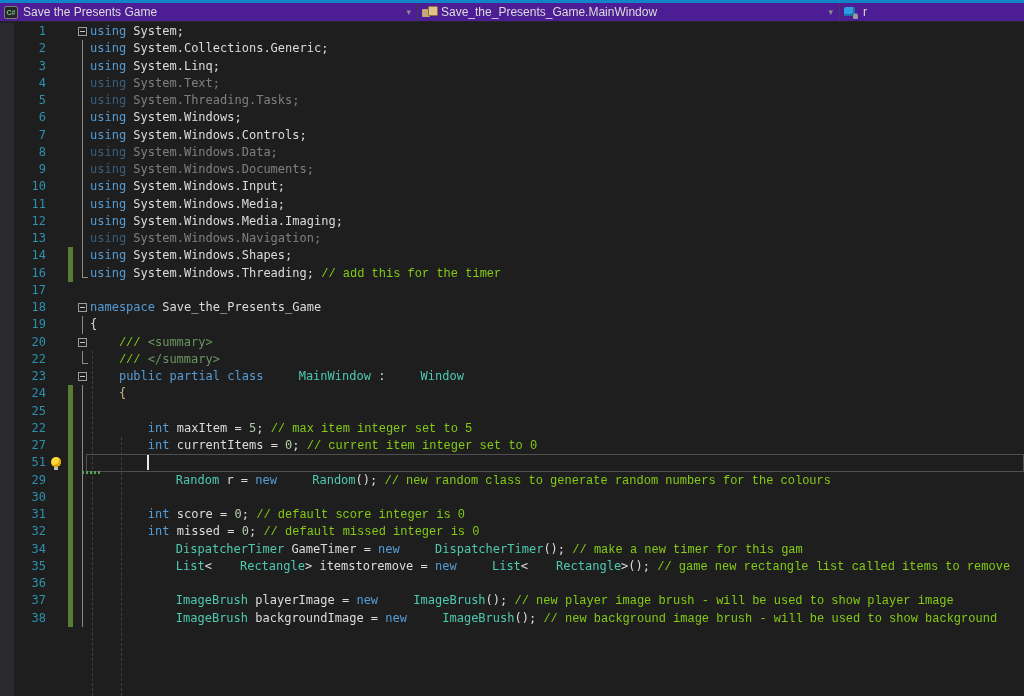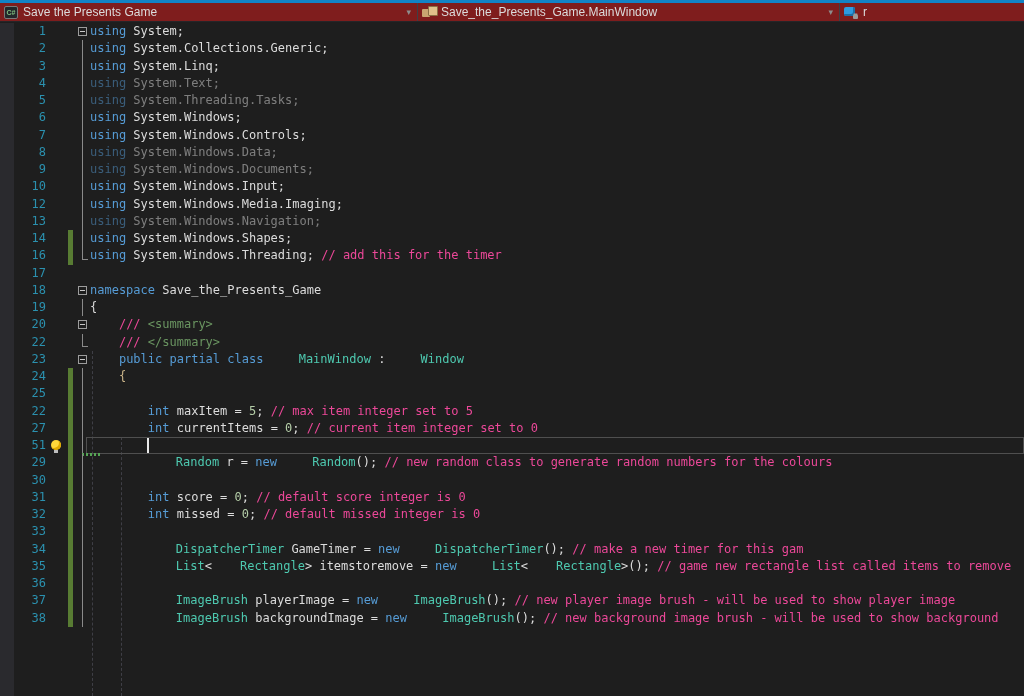--- a/index.html
+++ b/index.html
@@ -5,21 +5,21 @@
   * { margin:0; padding:0; box-sizing:border-box; }
   html,body { background:#1E1E1E; }
   #stage {
     position:relative; width:1024px; height:696px; overflow:hidden;
     background:#1E1E1E; font-family:"Liberation Sans", sans-serif;
   }
   
   #accent { position:absolute; left:0; top:0; width:1024px; height:3px; background:#1283C6; }
   #navbar {
     position:absolute; left:0; top:3px; width:1024px; height:19px;
-    background:#7f1d1d; display:flex; align-items:stretch;
+    background:#4c1d95; display:flex; align-items:stretch;
     color:#DCDCDC; font-size:12px; border-bottom:1px solid #252528;
   }
   .nav-section { display:flex; align-items:center; position:relative; padding:0 6px 0 4px; }
   .nav-sep { width:1px; background:#3F3F46; }
   .nav-label { margin-left:5px; white-space:nowrap; }
   .nav-arrow { position:absolute; right:6px; color:#8E8E8E; font-size:9px; }
   #sec-project { width:417px; }
   #sec-type { width:421px; }
   #sec-member { flex:1; }
   .csharp-box {
@@ -54,21 +54,21 @@
   .o-box { position:absolute; left:2px; top:4px; width:9px; height:9px; border:1px solid #9D9D9D; background:#1E1E1E; }
   .o-box::after { content:''; position:absolute; left:1px; right:1px; top:3px; height:1px; background:#C8C8C8; }
   .o-v { position:absolute; left:6px; top:0; width:1px; height:100%; background:#8A8A8A; }
   .o-corner { position:absolute; left:6px; top:0; width:1px; height:12px; background:#8A8A8A; }
   .o-corner::after { content:''; position:absolute; left:0; top:12px; width:6px; height:1px; background:#8A8A8A; }
   .code { flex:1; position:relative; color:#DCDCDC; }
   .dim { opacity:0.5; }
   .sk { color:#569CD6; }       
   .st { color:#DCDCDC; }       
   .sty { color:#4EC9B0;padding-left:28px; }      
-  .sc { color:#ec4899; }       
+  .sc { color:#84cc16;font-family:Liberation Mono, monospace; }       
   .sd { color:#6A9561; }       
   .sn { color:#B5CEA8; }       
   .sb { color:#CBB58A; }       
   .cur .code { outline:1px solid #4F4F4F; outline-offset:-1px; margin-left:-4px; padding-left:4px; }
   .caret { position:absolute; left:61px; top:1px; width:1.5px; height:15px; background:#E8E8E8; }
   .squiggle { position:absolute; left:-4px; bottom:-2px; width:18px; height:3px;
     background:repeating-linear-gradient(90deg,#55A555 0 2px, transparent 2px 4px); }
 </style>
 </head>
 <body>
@@ -103,39 +103,39 @@
   <div class="row"><span class="ln">1</span><span class="gly"></span><span class="chg"></span><span class="out"><span class="o-box"></span></span><span class="code"><span class="sk">using</span><span class="st"> System;</span></span></div>
       <div class="row"><span class="ln">2</span><span class="gly"></span><span class="chg"></span><span class="out"><span class="o-v"></span></span><span class="code"><span class="sk">using</span><span class="st"> System.Collections.Generic;</span></span></div>
       <div class="row"><span class="ln">3</span><span class="gly"></span><span class="chg"></span><span class="out"><span class="o-v"></span></span><span class="code"><span class="sk">using</span><span class="st"> System.Linq;</span></span></div>
       <div class="row"><span class="ln">4</span><span class="gly"></span><span class="chg"></span><span class="out"><span class="o-v"></span></span><span class="code dim"><span class="sk">using</span><span class="st"> System.Text;</span></span></div>
       <div class="row"><span class="ln">5</span><span class="gly"></span><span class="chg"></span><span class="out"><span class="o-v"></span></span><span class="code dim"><span class="sk">using</span><span class="st"> System.Threading.Tasks;</span></span></div>
       <div class="row"><span class="ln">6</span><span class="gly"></span><span class="chg"></span><span class="out"><span class="o-v"></span></span><span class="code"><span class="sk">using</span><span class="st"> System.Windows;</span></span></div>
       <div class="row"><span class="ln">7</span><span class="gly"></span><span class="chg"></span><span class="out"><span class="o-v"></span></span><span class="code"><span class="sk">using</span><span class="st"> System.Windows.Controls;</span></span></div>
       <div class="row"><span class="ln">8</span><span class="gly"></span><span class="chg"></span><span class="out"><span class="o-v"></span></span><span class="code dim"><span class="sk">using</span><span class="st"> System.Windows.Data;</span></span></div>
       <div class="row"><span class="ln">9</span><span class="gly"></span><span class="chg"></span><span class="out"><span class="o-v"></span></span><span class="code dim"><span class="sk">using</span><span class="st"> System.Windows.Documents;</span></span></div>
       <div class="row"><span class="ln">10</span><span class="gly"></span><span class="chg"></span><span class="out"><span class="o-v"></span></span><span class="code"><span class="sk">using</span><span class="st"> System.Windows.Input;</span></span></div>
+      <div class="row"><span class="ln">11</span><span class="gly"></span><span class="chg"></span><span class="out"><span class="o-v"></span></span><span class="code"><span class="sk">using</span><span class="st"> System.Windows.Media;</span></span></div>
       <div class="row"><span class="ln">12</span><span class="gly"></span><span class="chg"></span><span class="out"><span class="o-v"></span></span><span class="code"><span class="sk">using</span><span class="st"> System.Windows.Media.Imaging;</span></span></div>
       <div class="row"><span class="ln">13</span><span class="gly"></span><span class="chg"></span><span class="out"><span class="o-v"></span></span><span class="code dim"><span class="sk">using</span><span class="st"> System.Windows.Navigation;</span></span></div>
       <div class="row"><span class="ln">14</span><span class="gly"></span><span class="chg on"></span><span class="out"><span class="o-v"></span></span><span class="code"><span class="sk">using</span><span class="st"> System.Windows.Shapes;</span></span></div>
       <div class="row"><span class="ln">16</span><span class="gly"></span><span class="chg on"></span><span class="out"><span class="o-corner"></span></span><span class="code"><span class="sk">using</span><span class="st"> System.Windows.Threading; </span><span class="sc">// add this for the timer</span></span></div>
       <div class="row"><span class="ln">17</span><span class="gly"></span><span class="chg"></span><span class="out"></span><span class="code"></span></div>
       <div class="row"><span class="ln">18</span><span class="gly"></span><span class="chg"></span><span class="out"><span class="o-box"></span></span><span class="code"><span class="sk">namespace</span><span class="st"> Save_the_Presents_Game</span></span></div>
       <div class="row"><span class="ln">19</span><span class="gly"></span><span class="chg"></span><span class="out"><span class="o-v"></span></span><span class="code"><span class="st">{</span></span></div>
       <div class="row"><span class="ln">20</span><span class="gly"></span><span class="chg"></span><span class="out"><span class="o-box"></span></span><span class="code"><span class="st">    </span><span class="sc">/// </span><span class="sd">&lt;summary&gt;</span></span></div>
       <div class="row"><span class="ln">22</span><span class="gly"></span><span class="chg"></span><span class="out"><span class="o-corner"></span></span><span class="code"><span class="st">    </span><span class="sc">/// </span><span class="sd">&lt;/summary&gt;</span></span></div>
       <div class="row"><span class="ln">23</span><span class="gly"></span><span class="chg"></span><span class="out"><span class="o-box"></span></span><span class="code"><span class="st">    </span><span class="sk">public</span><span class="st"> </span><span class="sk">partial</span><span class="st"> </span><span class="sk">class</span><span class="st"> </span><span class="sty">MainWindow</span><span class="st"> : </span><span class="sty">Window</span></span></div>
       <div class="row"><span class="ln">24</span><span class="gly"></span><span class="chg on"></span><span class="out"><span class="o-v"></span></span><span class="code"><span class="st">    </span><span class="sb">{</span></span></div>
       <div class="row"><span class="ln">25</span><span class="gly"></span><span class="chg on"></span><span class="out"><span class="o-v"></span></span><span class="code"></span></div>
       <div class="row"><span class="ln">22</span><span class="gly"></span><span class="chg on"></span><span class="out"><span class="o-v"></span></span><span class="code"><span class="st">        </span><span class="sk">int</span><span class="st"> maxItem = </span><span class="sn">5</span><span class="st">; </span><span class="sc">// max item integer set to 5</span></span></div>
       <div class="row"><span class="ln">27</span><span class="gly"></span><span class="chg on"></span><span class="out"><span class="o-v"></span></span><span class="code"><span class="st">        </span><span class="sk">int</span><span class="st"> currentItems = </span><span class="sn">0</span><span class="st">; </span><span class="sc">// current item integer set to 0</span></span></div>
       <div class="row cur"><span class="ln">51</span><span class="gly"><span class="bulb"></span></span><span class="chg on"></span><span class="out"><span class="o-v"></span></span><span class="code"><span class="st">        </span><span class="caret"></span><span class="squiggle"></span></span></div>
       <div class="row"><span class="ln">29</span><span class="gly"></span><span class="chg on"></span><span class="out"><span class="o-v"></span></span><span class="code"><span class="st">        </span><span class="sty">Random</span><span class="st"> r = </span><span class="sk">new</span><span class="st"> </span><span class="sty">Random</span><span class="st">(); </span><span class="sc">// new random class to generate random numbers for the colours</span></span></div>
       <div class="row"><span class="ln">30</span><span class="gly"></span><span class="chg on"></span><span class="out"><span class="o-v"></span></span><span class="code"></span></div>
       <div class="row"><span class="ln">31</span><span class="gly"></span><span class="chg on"></span><span class="out"><span class="o-v"></span></span><span class="code"><span class="st">        </span><span class="sk">int</span><span class="st"> score = </span><span class="sn">0</span><span class="st">; </span><span class="sc">// default score integer is 0</span></span></div>
       <div class="row"><span class="ln">32</span><span class="gly"></span><span class="chg on"></span><span class="out"><span class="o-v"></span></span><span class="code"><span class="st">        </span><span class="sk">int</span><span class="st"> missed = </span><span class="sn">0</span><span class="st">; </span><span class="sc">// default missed integer is 0</span></span></div>
-      <div class="row"><span class="ln">33</span><span class="gly"></span><span class="chg on"></span><span class="out"><span class="o-v"></span></span><span class="code"></span></div>
       <div class="row"><span class="ln">34</span><span class="gly"></span><span class="chg on"></span><span class="out"><span class="o-v"></span></span><span class="code"><span class="st">        </span><span class="sty">DispatcherTimer</span><span class="st"> GameTimer = </span><span class="sk">new</span><span class="st"> </span><span class="sty">DispatcherTimer</span><span class="st">(); </span><span class="sc">// make a new timer for this gam</span></span></div>
       <div class="row"><span class="ln">35</span><span class="gly"></span><span class="chg on"></span><span class="out"><span class="o-v"></span></span><span class="code"><span class="st">        </span><span class="sty">List</span><span class="st">&lt;</span><span class="sty">Rectangle</span><span class="st">&gt; itemstoremove = </span><span class="sk">new</span><span class="st"> </span><span class="sty">List</span><span class="st">&lt;</span><span class="sty">Rectangle</span><span class="st">&gt;(); </span><span class="sc">// game new rectangle list called items to remove</span></span></div>
       <div class="row"><span class="ln">36</span><span class="gly"></span><span class="chg on"></span><span class="out"><span class="o-v"></span></span><span class="code"></span></div>
       <div class="row"><span class="ln">37</span><span class="gly"></span><span class="chg on"></span><span class="out"><span class="o-v"></span></span><span class="code"><span class="st">        </span><span class="sty">ImageBrush</span><span class="st"> playerImage = </span><span class="sk">new</span><span class="st"> </span><span class="sty">ImageBrush</span><span class="st">(); </span><span class="sc">// new player image brush - will be used to show player image</span></span></div>
       <div class="row"><span class="ln">38</span><span class="gly"></span><span class="chg on"></span><span class="out"><span class="o-v"></span></span><span class="code"><span class="st">        </span><span class="sty">ImageBrush</span><span class="st"> backgroundImage = </span><span class="sk">new</span><span class="st"> </span><span class="sty">ImageBrush</span><span class="st">(); </span><span class="sc">// new background image brush - will be used to show background</span></span></div>
     </div>
 </div>
 
 </body></html>

